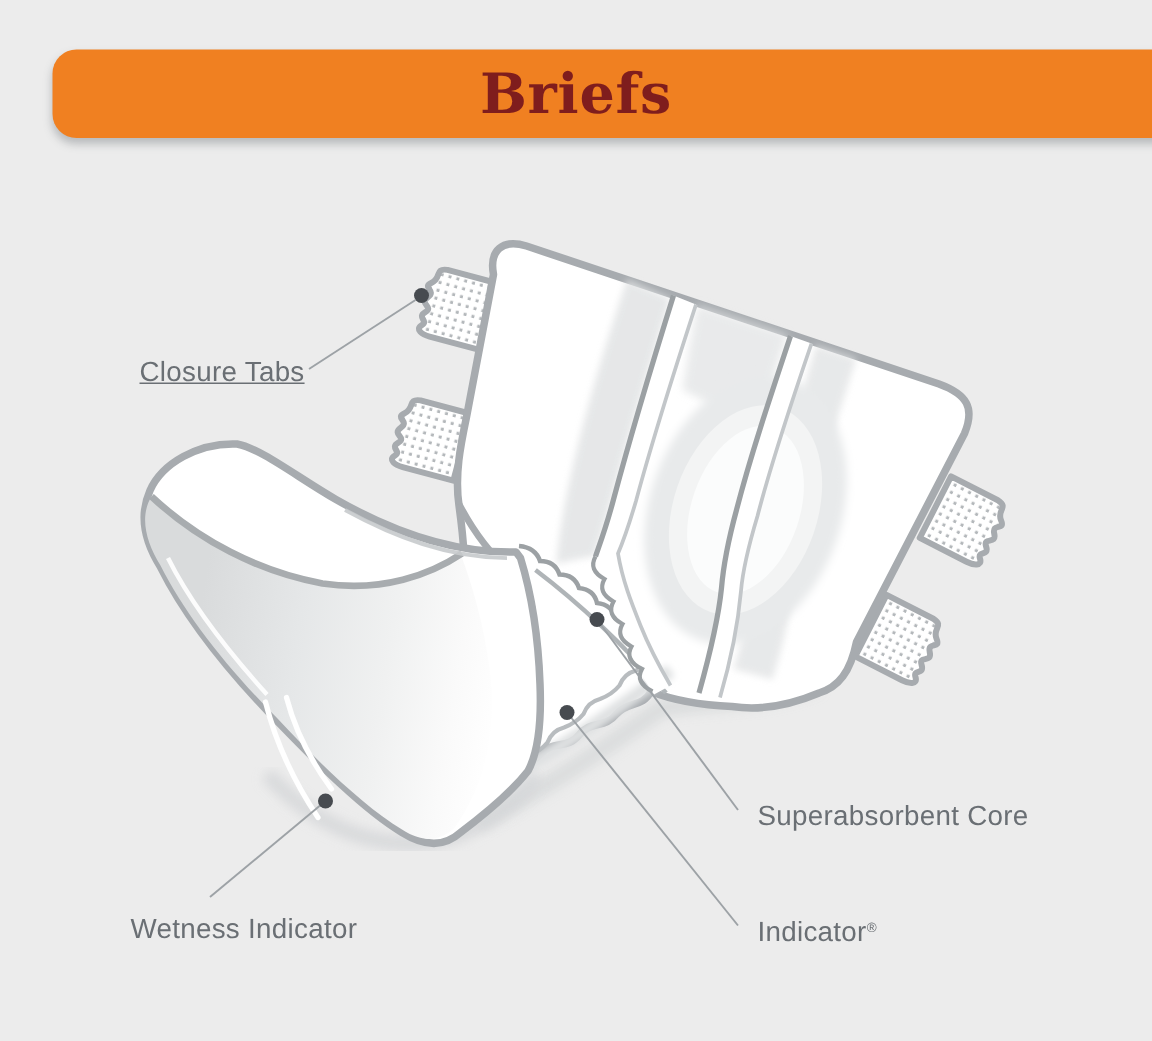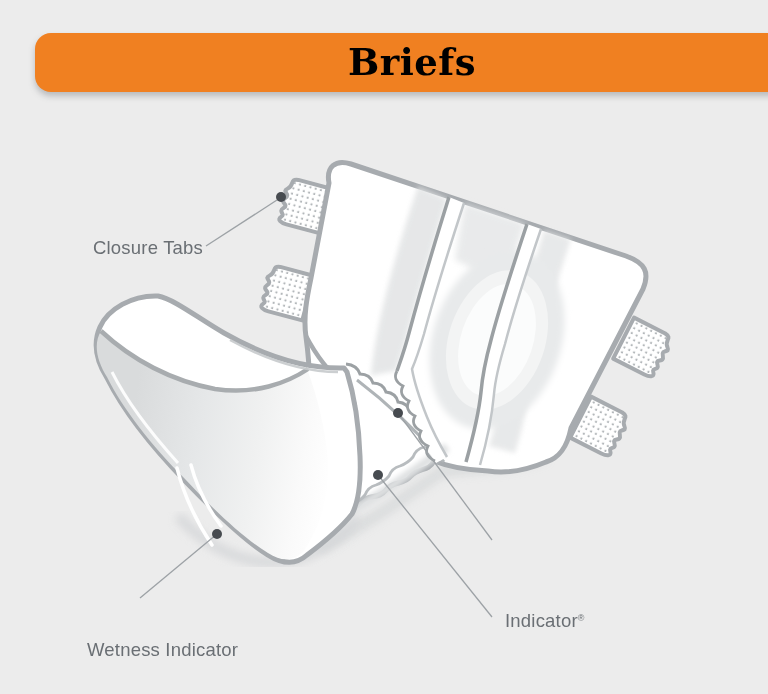--- a/index.html
+++ b/index.html
@@ -3,27 +3,27 @@
 <meta charset="utf-8">
 <style>
   html,body{margin:0;padding:0;background:#ECECEC;}
   .page{position:relative;width:768px;height:694px;background:#ECECEC;overflow:hidden;
         font-family:"Liberation Sans","DejaVu Sans",sans-serif;}
   .header{position:absolute;left:35px;right:-22px;top:33px;height:59px;
           background:#F08021;border-radius:16px;
           box-shadow:0 4px 6px rgba(90,95,100,.35);}
   .header-title{position:absolute;left:349px;top:50%;transform:translate(-50%,-52%);
           font-family:"DejaVu Serif","Liberation Serif",serif;font-weight:bold;
-          font-size:37px;color:#000000;letter-spacing:.5px;white-space:nowrap;margin-left:28px;}
+          font-size:37px;color:#7f1d1d;letter-spacing:.5px;white-space:nowrap;}
   .illustration{position:absolute;left:0;top:0;width:768px;height:694px;}
   .callout-label{position:absolute;font-size:18.5px;color:#6A6F74;letter-spacing:.2px;
           white-space:nowrap;}
   .callout-label sup{font-size:9px;vertical-align:6px;}
-  .lbl-closure{left:93px;top:237px;}
-  .lbl-wetness{left:87px;top:639px;}
+  .lbl-closure{left:93px;top:237px;text-decoration:underline;}
+  .lbl-wetness{left:87px;top:608px;}
   .lbl-core{left:505px;top:533px;}
   .lbl-kufguards{left:505px;top:610px;}
 </style>
 </head>
 <body>
 
 <div class="page">
 
   <div class="header">
     <div class="header-title">Briefs</div>
@@ -136,15 +136,16 @@
     <g fill="#474B50">
       <circle cx="281" cy="197" r="5"></circle>
       <circle cx="217" cy="534" r="5"></circle>
       <circle cx="398" cy="413" r="5"></circle>
       <circle cx="378" cy="475" r="5"></circle>
     </g>
   </svg>
 
   <div class="callout-label lbl-closure">Closure Tabs</div>
   <div class="callout-label lbl-wetness">Wetness Indicator</div>
+  <div class="callout-label lbl-core">Superabsorbent Core</div>
   <div class="callout-label lbl-kufguards"><span>Indicator</span><sup>®</sup></div>
 
 </div>
 
 </body></html>

